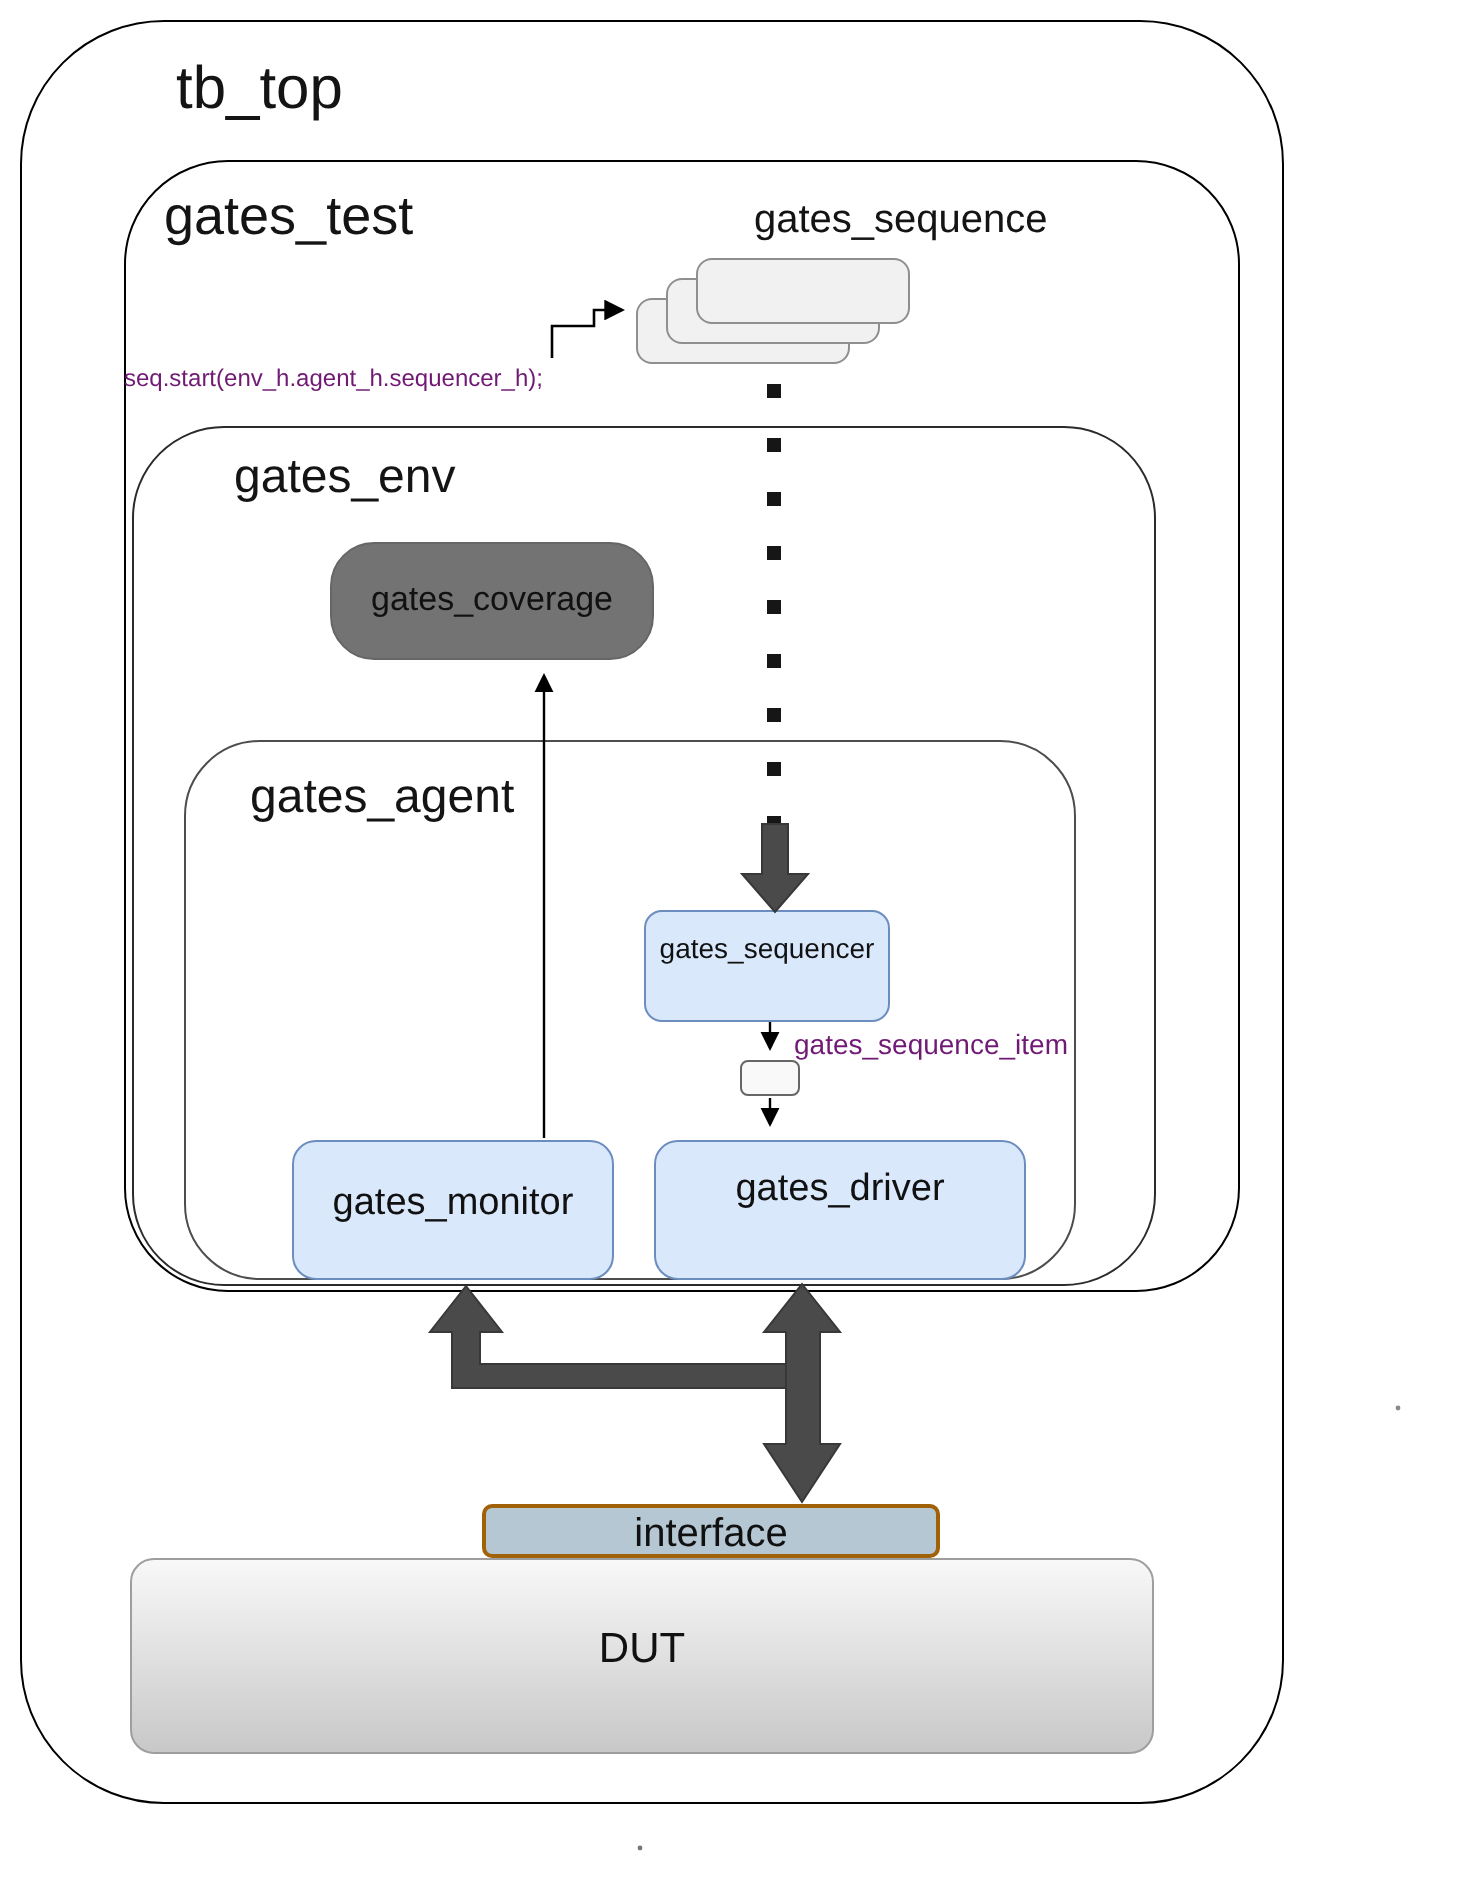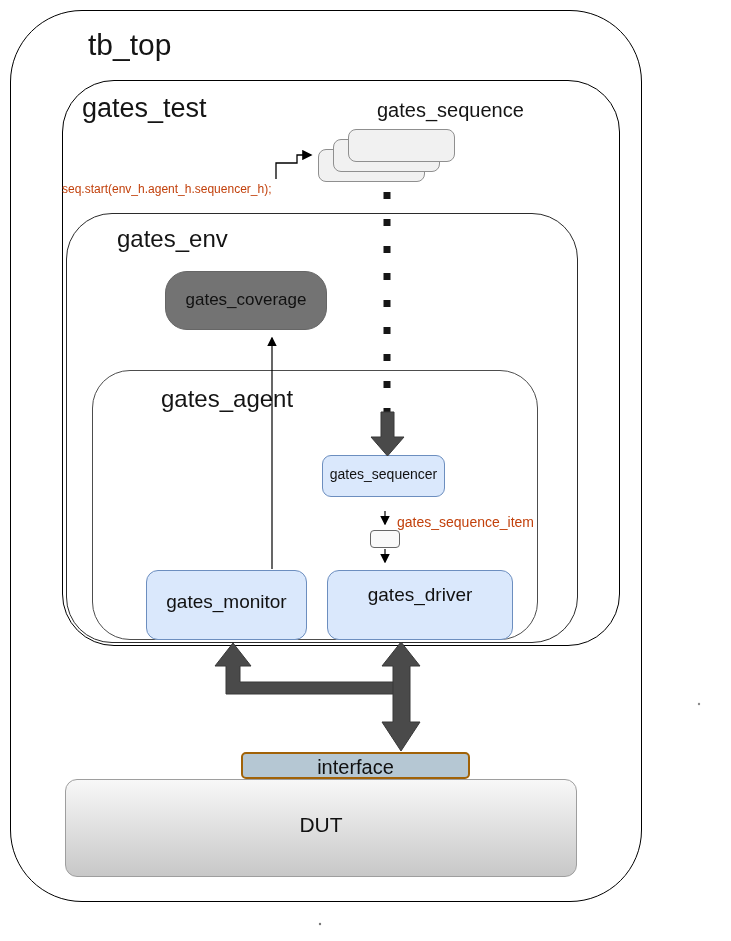--- a/index.html
+++ b/index.html
@@ -6,49 +6,49 @@
   #canvas{
     position:relative;width:731px;height:941px;background:#ffffff;overflow:hidden;
     font-family:"Liberation Sans",sans-serif;color:#111;
   }
   .container{position:absolute;background:transparent;border:1px solid #000;}
   .ctr-label{position:absolute;white-space:nowrap;color:#141414;}
   .node{position:absolute;box-sizing:border-box;text-align:center;white-space:nowrap;}
   .blue{background:#dae8fc;border:1px solid #6c8ebf;border-radius:12px;}
   .graynode{background:#737373;border:1.5px solid #666;border-radius:22px;}
   .card{position:absolute;width:105px;height:31px;background:#f1f1f1;border:1px solid #8f8f8f;border-radius:8px;}
-  .annotation{position:absolute;white-space:nowrap;color:#c2410c;}
+  .annotation{position:absolute;white-space:nowrap;color:#701a75;}
   svg.overlay{position:absolute;left:0;top:0;z-index:6;pointer-events:none;}
   .z1{z-index:1}.z2{z-index:2}.z3{z-index:3}.z4{z-index:4}.z5{z-index:5}
 </style>
 </head>
 <body>
 
 <div id="canvas">
 
   <div class="container z1" style="left:10px;top:10px;width:630px;height:890px;border-radius:72px;"></div>
   <div class="container z1" style="left:62px;top:80px;width:556px;height:564px;border-radius:52px;"></div>
   <div class="container z1" style="left:66px;top:213px;width:510px;height:428px;border-radius:46px;border-color:#2b2b2b;"></div>
   <div class="container z1" style="left:92px;top:370px;width:444px;height:268px;border-radius:38px;border-color:#4d4d4d;"></div>
 
   <div class="ctr-label z2" style="left:88px;top:28px;font-size:30px;">tb_top</div>
   <div class="ctr-label z2" style="left:82px;top:93px;font-size:27px;">gates_test</div>
   <div class="ctr-label z2" style="left:117px;top:225px;font-size:24px;">gates_env</div>
-  <div class="ctr-label z2" style="left:125px;top:385px;font-size:24px;margin-left:36px;">gates_agent</div>
+  <div class="ctr-label z2" style="left:125px;top:385px;font-size:24px;">gates_agent</div>
   <div class="ctr-label z2" style="left:377px;top:99px;font-size:20px;">gates_sequence</div>
 
   <div class="card z2" style="left:318px;top:149px;"></div>
   <div class="card z3" style="left:333px;top:139px;"></div>
   <div class="card z4" style="left:348px;top:129px;"></div>
 
   <div class="node graynode z3" style="left:165px;top:271px;width:162px;height:59px;font-size:17px;line-height:55px;">
     <span>gates_coverage</span>
   </div>
 
-  <div class="node blue z3" style="left:322px;top:455px;width:123px;height:42px;font-size:14px;padding-top:10px;border-radius:9px;">
+  <div class="node blue z3" style="left:322px;top:455px;width:123px;height:56px;font-size:14px;padding-top:10px;border-radius:9px;">
     <span>gates_sequencer</span>
   </div>
 
   <div class="node z3" style="left:370px;top:530px;width:30px;height:18px;background:#f9f9f9;border:1px solid #666;border-radius:4px;"></div>
 
   <div class="node blue z3" style="left:146px;top:570px;width:161px;height:70px;font-size:19px;padding-top:20px;">
     <span>gates_monitor</span>
   </div>
 
   <div class="node blue z3" style="left:327px;top:570px;width:186px;height:70px;font-size:19px;padding-top:13px;">

